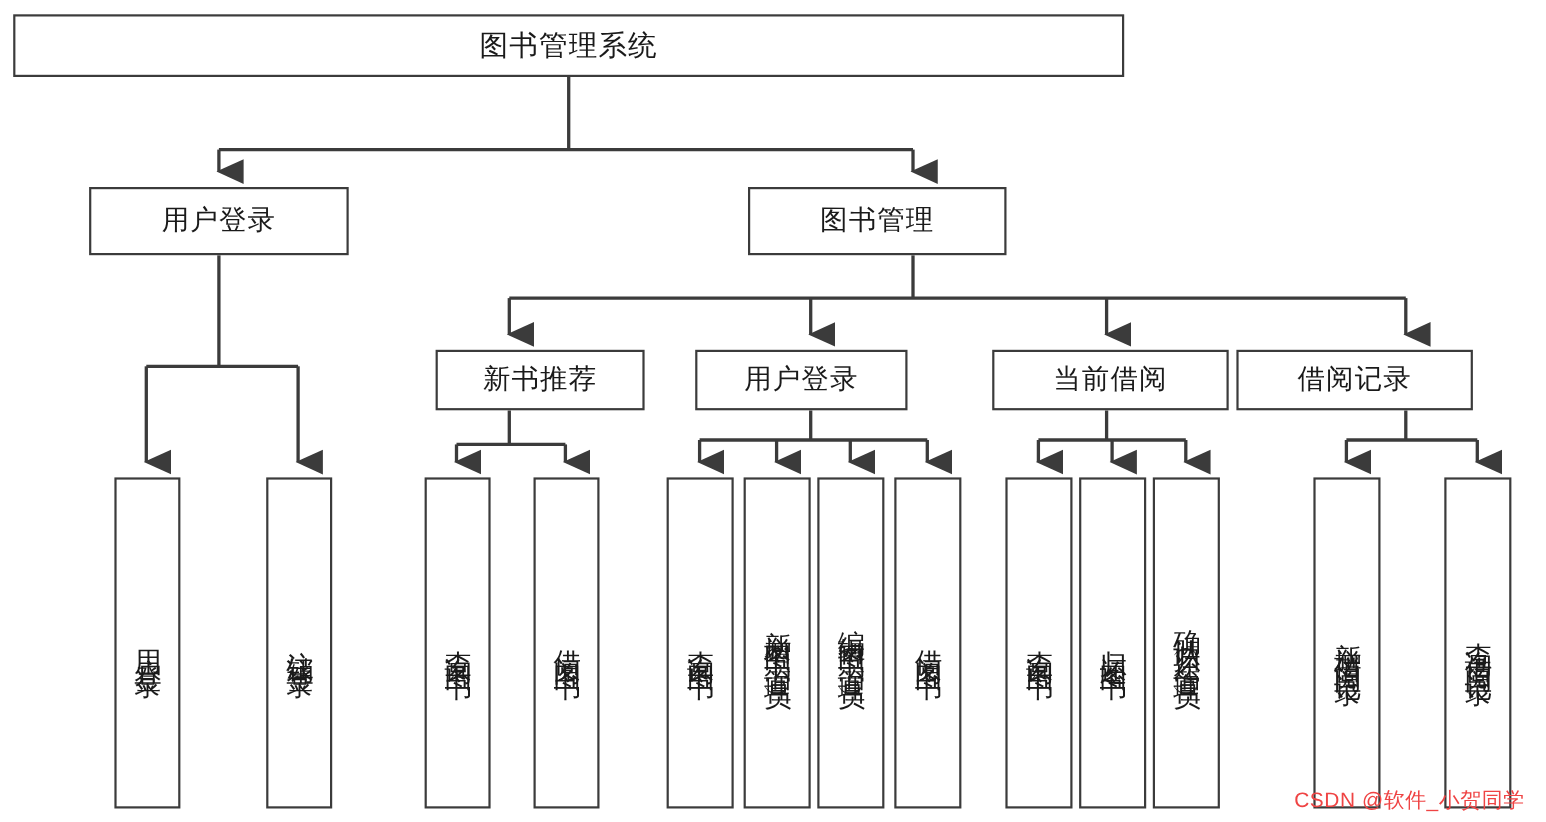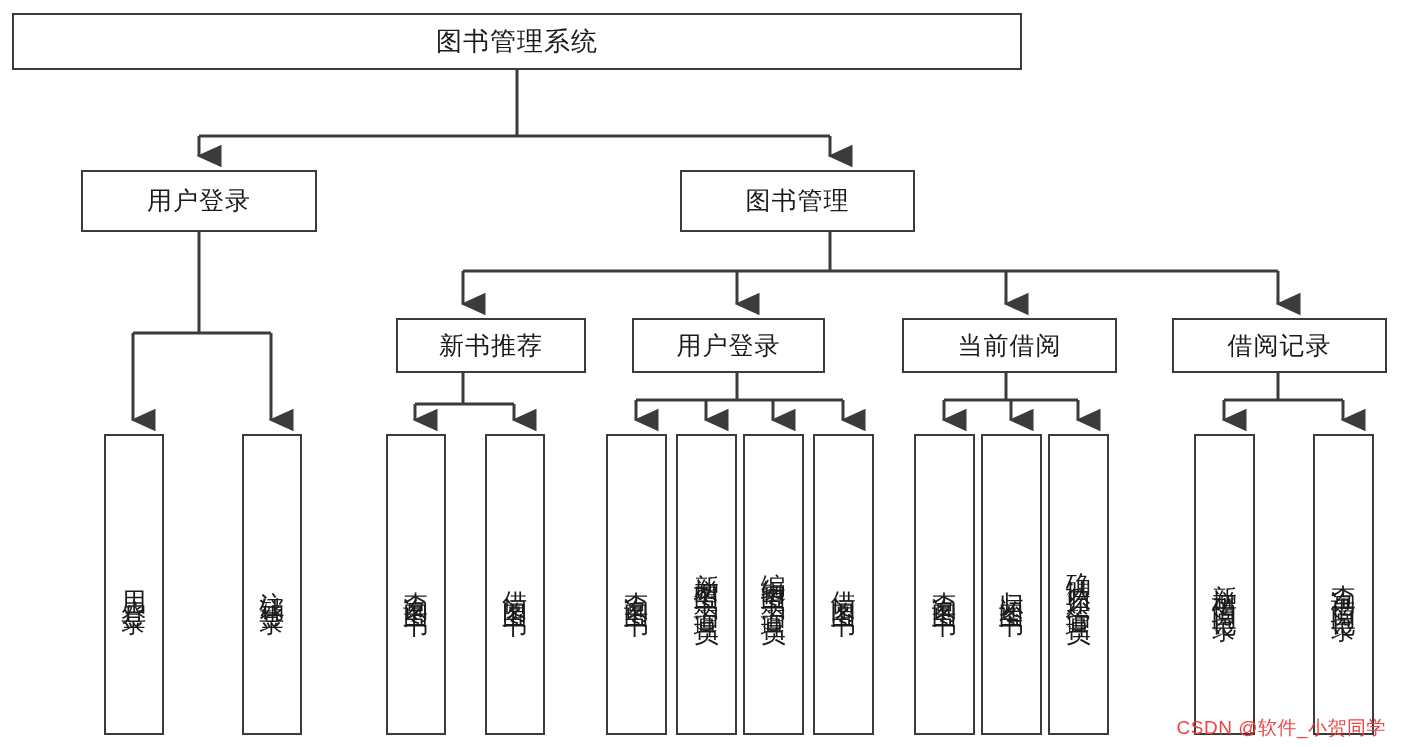--- a/index.html
+++ b/index.html
@@ -89,21 +89,21 @@
 
   <div class="node h" style="left:360px;top:318px;width:190px;height:55px;margin-left:36px;">
     <span>新书推荐</span>
   </div>
   <div class="node h" style="left:632px;top:318px;width:193px;height:55px;">
     <span>用户登录</span>
   </div>
   <div class="node h" style="left:902px;top:318px;width:215px;height:55px;">
     <span>当前借阅</span>
   </div>
-  <div class="node h" style="left:1172px;top:318px;width:215px;height:55px;">
+  <div class="node h" style="left:1124px;top:318px;width:215px;height:55px;">
     <span>借阅记录</span>
   </div>
 
   <div class="node v" style="left:104px;top:434px;width:60px;height:301px;">
     <span class="vtext">用户登录</span>
   </div>
   <div class="node v" style="left:242px;top:434px;width:60px;height:301px;">
     <span class="vtext">注销登录</span>
   </div>
 

